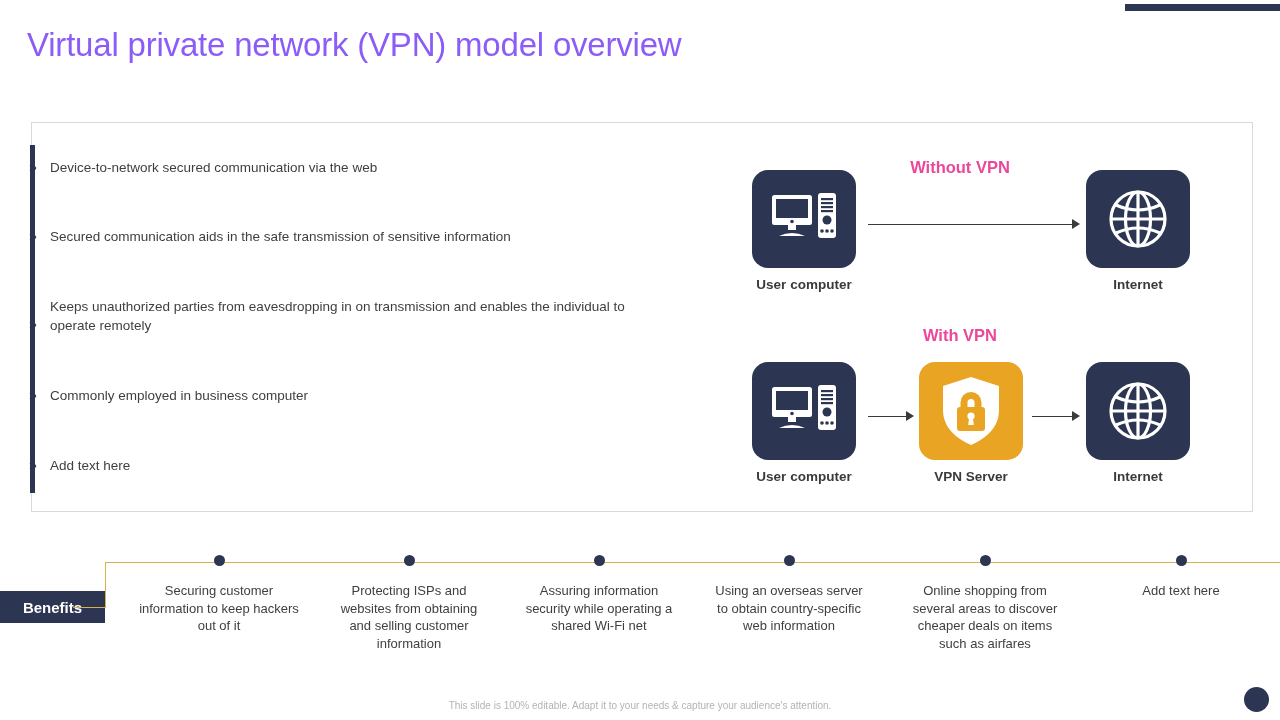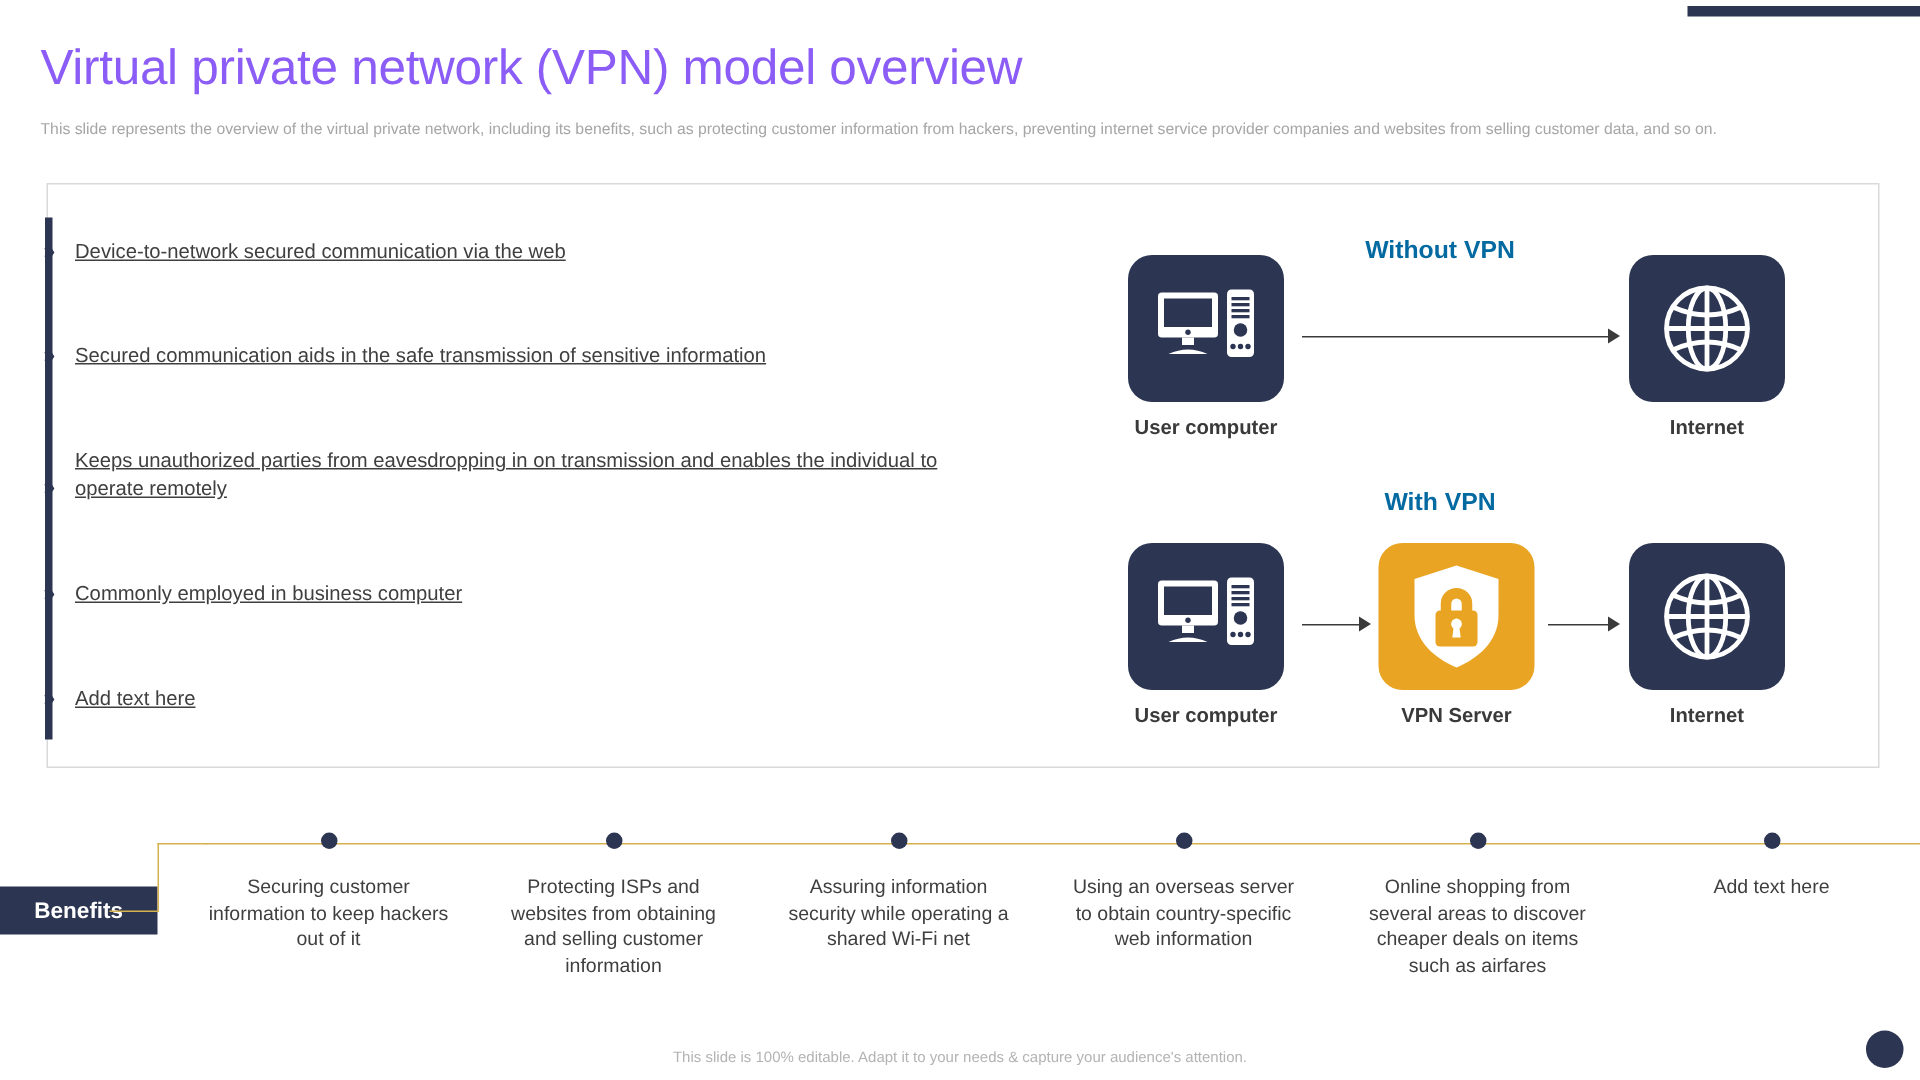--- a/index.html
+++ b/index.html
@@ -48,34 +48,33 @@
     position: absolute; left: 20px; display: flex; align-items: flex-start;
     width: 580px;
   }
   .bullet .chev {
     position: absolute; left: -21px; top: 0px;
     color: #2c3551; font-size: 14px; line-height: 18px; font-weight: 700;
   }
   .bullet .btext {
     font-size: 13.5px; line-height: 19px; color: #3f3f3f;
     padding-left: 0px;
-    text-decoration: underline;
   }
   #b0 { top: 13px; }
   #b1 { top: 82px; }
   #b2 { top: 152px; }
   #b3 { top: 241px; }
   #b4 { top: 311px; }
   #b2 .chev { top: 18px; }
 
   
   .diagram { position: absolute; left: 700px; top: 140px; width: 545px; height: 365px; }
 
   .dlabel {
-    position: absolute; font-size: 16.5px; font-weight: bold; color: #0369a1;
+    position: absolute; font-size: 16.5px; font-weight: bold; color: #ec4899;
     text-align: center;
   }
   #lbl-without { left: 170px; top: 18px; width: 180px; }
   #lbl-with    { left: 170px; top: 186px; width: 180px; }
 
   .node { position: absolute; width: 104px; }
   .node .tile {
     width: 104px; height: 98px; border-radius: 16px;
     background: #2c3551; display: flex; align-items: center; justify-content: center;
   }
@@ -152,21 +151,20 @@
   }
 </style>
 </head>
 <body>
 
 <div class="slide">
 
   <div class="top-accent"></div>
 
   <div class="title">Virtual private network (VPN) model overview</div>
-  <div class="subtitle">This slide represents the overview of the virtual private network, including its benefits, such as protecting customer information from hackers, preventing internet service provider companies and websites from selling customer data, and so on.</div>
 
   <div class="panel"></div>
 
   <div class="bullets">
     <div class="spine"></div>
 
     <div class="bullet" id="b0">
       <span class="chev">»</span>
       <span class="btext">Device-to-network secured communication via the web</span>
     </div>

